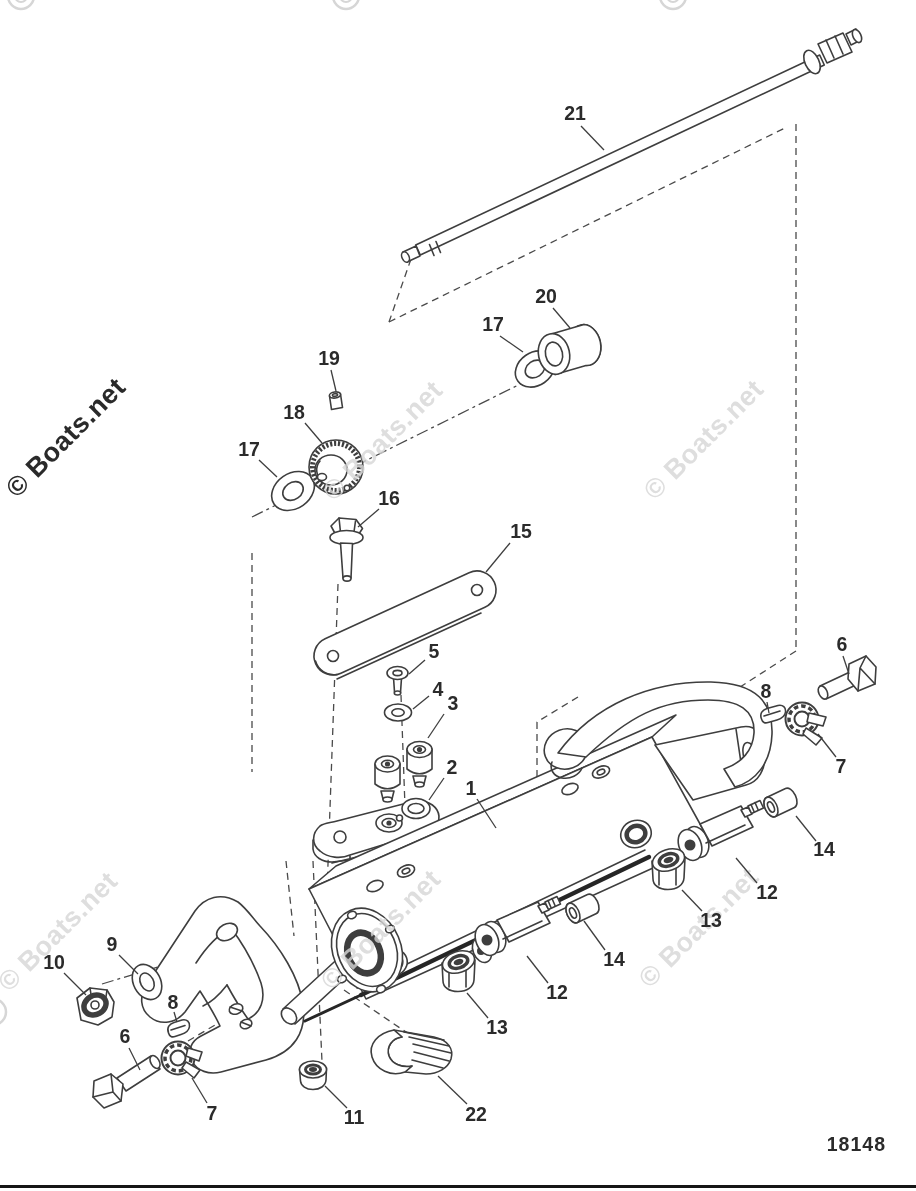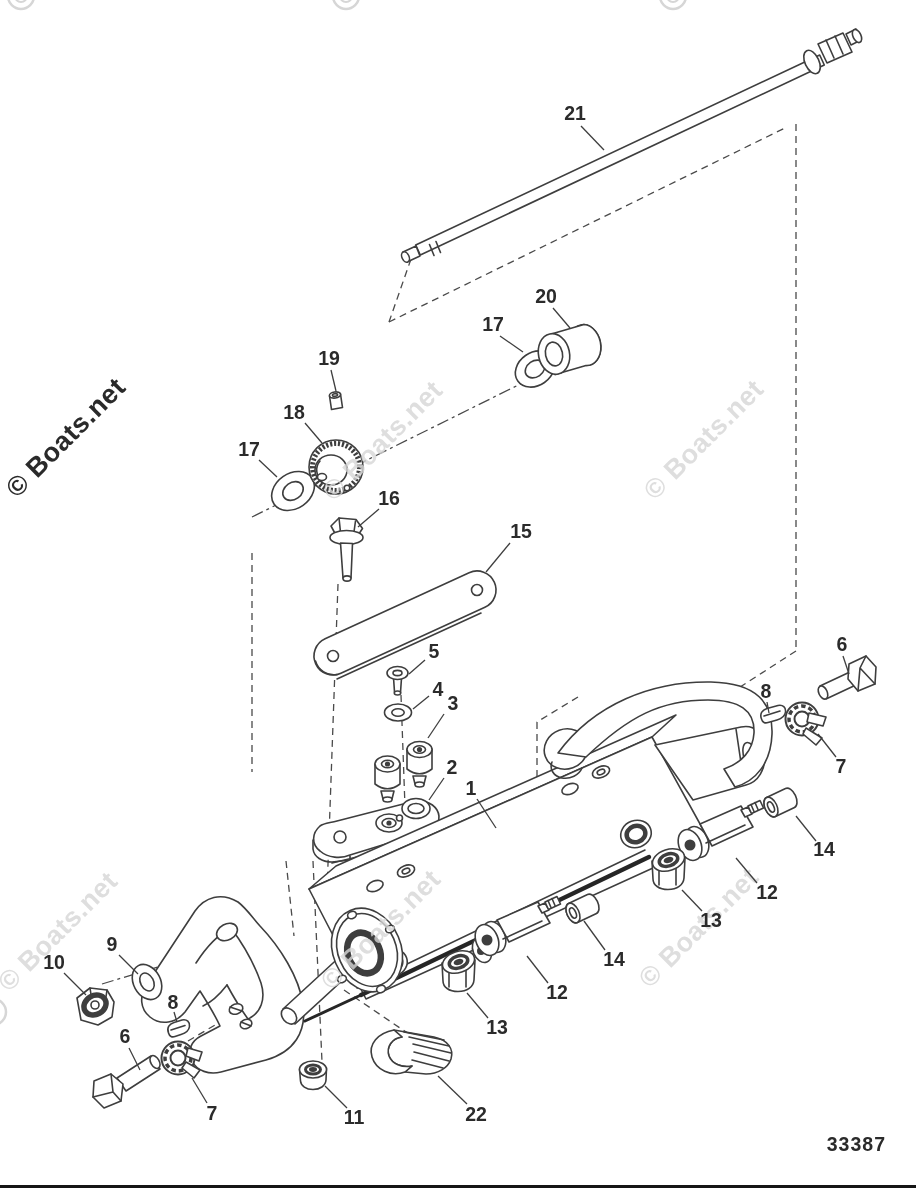--- a/index.html
+++ b/index.html
@@ -376,15 +376,15 @@
         <text x="125" y="1036" fill="#2b2b2b" text-anchor="middle" dominant-baseline="central" font-size="19.5" font-weight="bold" font-family="&quot;Liberation Sans&quot;, sans-serif">6</text>
         <line x1="207" y1="1103" x2="192" y2="1078" stroke="#3e3e3e" stroke-width="1.3"></line>
         <text x="212" y="1113" fill="#2b2b2b" text-anchor="middle" dominant-baseline="central" font-size="19.5" font-weight="bold" font-family="&quot;Liberation Sans&quot;, sans-serif">7</text>
         <line x1="347" y1="1108" x2="325" y2="1086" stroke="#3e3e3e" stroke-width="1.3"></line>
         <text x="354" y="1117" fill="#2b2b2b" text-anchor="middle" dominant-baseline="central" font-size="19.5" font-weight="bold" font-family="&quot;Liberation Sans&quot;, sans-serif">11</text>
         <line x1="467" y1="1104" x2="438" y2="1076" stroke="#3e3e3e" stroke-width="1.3"></line>
         <text x="476" y="1114" fill="#2b2b2b" text-anchor="middle" dominant-baseline="central" font-size="19.5" font-weight="bold" font-family="&quot;Liberation Sans&quot;, sans-serif">22</text>
       </g>
 </svg>
 
-<div id="diagram-number">33387</div>
+<div id="diagram-number">18148</div>
 <div id="bottom-border"></div>
 </div>
 
 </body></html>

